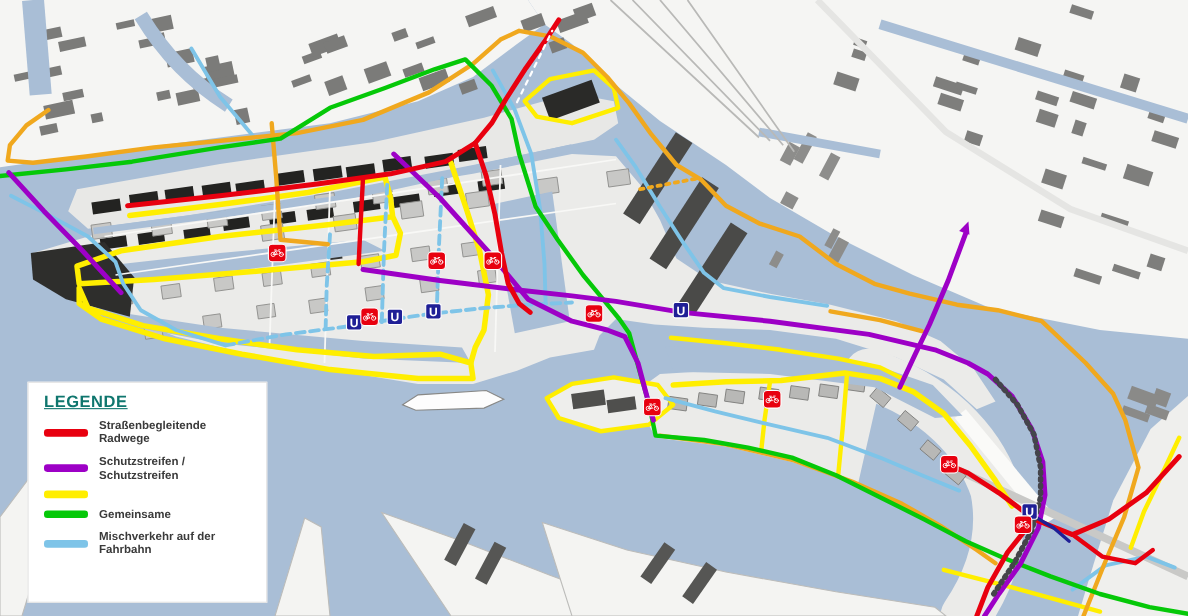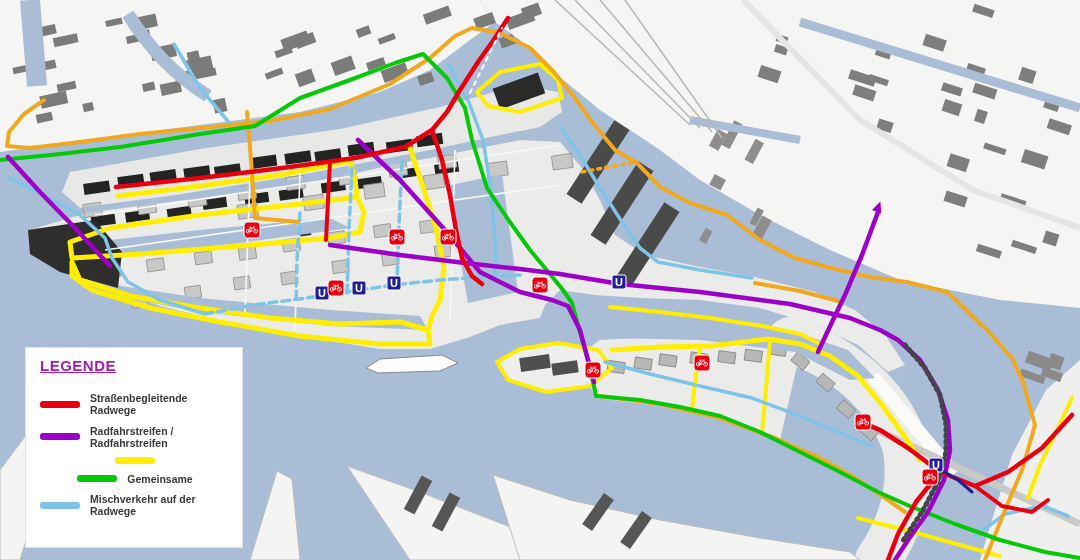--- a/index.html
+++ b/index.html
@@ -8,24 +8,24 @@
     background:#a9bed6;
     font-family:"Liberation Sans", sans-serif;
   }
   #map{position:absolute;inset:0;display:block;}
   #legend{
     position:absolute;left:25px;top:347px;width:218px;height:201px;
     background:#ffffff;border:1px solid #e2e2e2;box-sizing:border-box;
     padding:9px 12px 6px 14px;z-index:5;
   }
   #legend h1{
-    font-size:15px;margin:0 0 18px 0;letter-spacing:.5px;
-    text-decoration:underline;color:#a21caf;font-weight:800;
+    font-size:15px;margin:0 0 7px 0;letter-spacing:.5px;
+    text-decoration:underline;color:#0f766e;font-weight:800;
   }
-  .legend-row{display:flex;align-items:center;gap:10px;margin-bottom:8.5px;justify-content:center;}
+  .legend-row{display:flex;align-items:center;gap:10px;margin-bottom:8.5px;}
   .legend-swatch{width:40px;min-width:40px;height:7px;border-radius:3px;}
   .legend-label{font-size:10.5px;font-weight:bold;color:#3a3a3a;line-height:1.15;}
 </style>
 </head>
 <body>
 
 <svg id="map" viewBox="0 0 1080 560" width="1080" height="560" xmlns="http://www.w3.org/2000/svg">
   <defs>
     <symbol id="bike-sym" viewBox="0 0 22 15">
       <g fill="none" stroke="#ffffff" stroke-width="1.4" stroke-linecap="round">
@@ -348,27 +348,27 @@
 
 <div id="legend">
   <h1>LEGENDE</h1>
   <div id="legend-items">
       <div class="legend-row">
         <span class="legend-swatch" style="background: rgb(232, 0, 15);"></span>
         <div class="legend-label">Straßenbegleitende Radwege</div>
       </div>
       <div class="legend-row">
         <span class="legend-swatch" style="background: rgb(157, 0, 198);"></span>
-        <div class="legend-label">Radfahrstreifen / Radfahrstreifen</div>
+        <div class="legend-label">Schutzstreifen / Schutzstreifen</div>
       </div>
       <div class="legend-row">
         <span class="legend-swatch" style="background: rgb(255, 238, 0);"></span>
       </div>
       <div class="legend-row">
         <span class="legend-swatch" style="background: rgb(5, 200, 8);"></span>
         <div class="legend-label">Gemeinsame</div>
       </div>
       <div class="legend-row">
         <span class="legend-swatch" style="background: rgb(126, 196, 232);"></span>
-        <div class="legend-label">Mischverkehr auf der Radwege</div>
+        <div class="legend-label">Mischverkehr auf der Fahrbahn</div>
       </div>
     </div>
 </div>
 
 </body></html>

